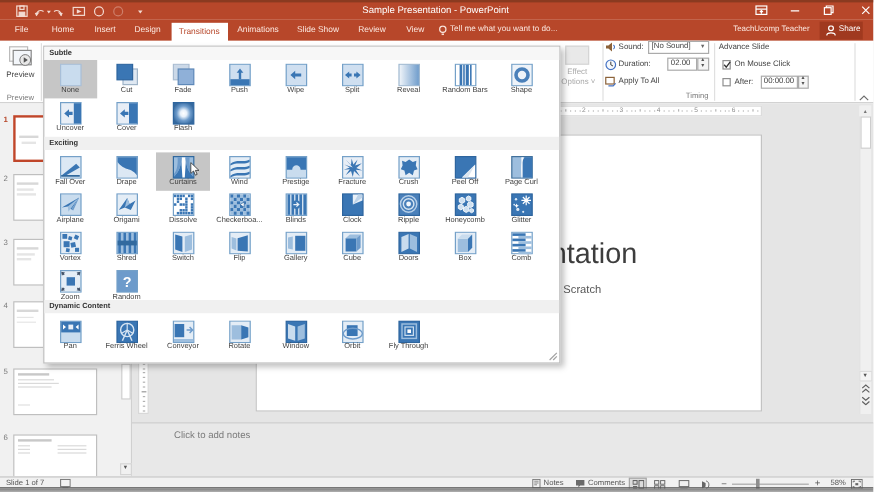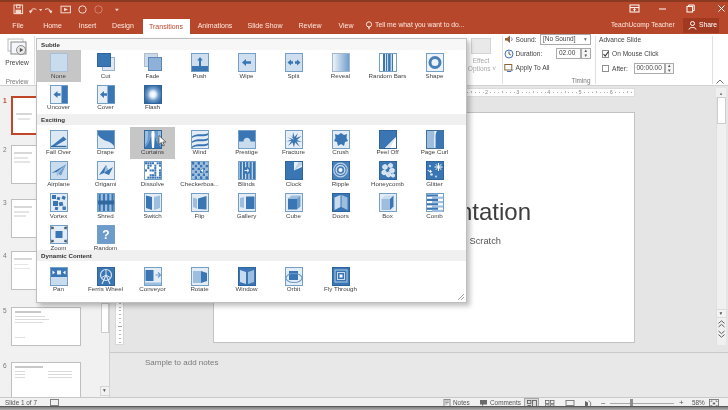--- a/index.html
+++ b/index.html
@@ -16,20 +16,21 @@
 <rect x="49" y="2.2" width="9.4" height="6.6"></rect>
 <circle cx="70.5" cy="5.5" r="3.7"></circle>
 <circle cx="86.5" cy="5.5" r="3.7" opacity="0.38"></circle>
 </g>
 <path d="M17 6.8 L21 6.2 L18.2 9.6 Z" fill="#f3dbd2"></path>
 <path d="M40.3 6.8 L36.3 6.2 L39.1 9.6 Z" fill="#f3dbd2"></path>
 <path d="M52 3.8 L56 5.5 L52 7.2 Z" fill="#f3dbd2"></path>
 <path d="M27 5 l3.4 0 l-1.7 2.2 Z" fill="#f3dbd2"></path>
 <path d="M103 4.8 l3.8 0 l-1.9 2.5 Z" fill="#f3dbd2"></path>
 </svg>
+<div style="position:absolute;left:363px;top:3.5px;transform:translateX(-50%);font-size:8px;line-height:10px;color:#ffffff;font-weight:normal;white-space:nowrap;">Sample Presentation - PowerPoint</div>
 <svg width="100" height="12" viewBox="0 0 100 12" style="position:absolute;left:628px;top:3px;">
 <g stroke="#ffffff" fill="none" stroke-width="1">
 <rect x="2" y="2" width="9" height="7"></rect>
         <line x1="2" y1="4.6" x2="11" y2="4.6"></line>
         <path d="M6.5 8.5 L6.5 5.8 M5.2 7 L6.5 5.8 L7.8 7"></path>
 <line x1="31" y1="6" x2="38" y2="6"></line>
 <rect x="59" y="3.4" width="5.6" height="5.6"></rect>
         <path d="M60.6 3.4 L60.6 2 L66.2 2 L66.2 7.6 L64.6 7.6"></path>
 <path d="M90.5 2.5 L96.5 8.5 M96.5 2.5 L90.5 8.5"></path>
 </g>
@@ -346,21 +347,21 @@
       </g>
     </svg>
 <svg width="9" height="8" viewBox="0 0 9 8" style="position:absolute;left:717px;top:330px;">
       <g fill="none" stroke="#606060" stroke-width="1">
         <path d="M1.5 1 L4.5 3.6 L7.5 1"></path>
         <path d="M1.5 4.6 L4.5 7.2 L7.5 4.6"></path>
       </g>
     </svg>
 <div style="position:absolute;left:110px;top:351.5px;width:618px;height:1px;background:#c9c9c9;"></div>
 <div style="position:absolute;left:110px;top:352.5px;width:618px;height:44.5px;background:#e8e8e8;"></div>
-<div style="position:absolute;left:145px;top:357.5px;font-size:8px;line-height:10px;color:#7a7a7a;font-weight:normal;white-space:nowrap;">Sample to add notes</div>
+<div style="position:absolute;left:145px;top:357.5px;font-size:8px;line-height:10px;color:#7a7a7a;font-weight:normal;white-space:nowrap;">Click to add notes</div>
 <div style="position:absolute;left:0px;top:397px;width:728px;height:9px;background:#f1f1f1;border-top:1px solid #c8c8c8;"></div>
 <div style="position:absolute;left:0px;top:397px;width:728px;height:13px;background:#f1f1f1;border-top:1px solid #c8c8c8;"></div>
 <div style="position:absolute;left:5px;top:398.7px;font-size:6.4px;line-height:8.4px;color:#555;font-weight:normal;white-space:nowrap;">Slide 1 of 7</div>
 <svg width="9" height="8" viewBox="0 0 9 8" style="position:absolute;left:50px;top:398.5px;">
       <rect x="0.5" y="0.5" width="8" height="6" fill="none" stroke="#777" stroke-width="0.9"></rect>
       <path d="M2 7.5 L7 7.5" stroke="#777" stroke-width="0.9"></path>
     </svg>
 <svg width="8" height="8" viewBox="0 0 8 8" style="position:absolute;left:443px;top:398.6px;">
       <rect x="1" y="0.5" width="6" height="7" fill="none" stroke="#777" stroke-width="0.8"></rect>
       <path d="M2.2 2 L5.8 2 M2.2 3.5 L5.8 3.5 M2.2 5 L4.5 5" stroke="#777" stroke-width="0.7"></path>

